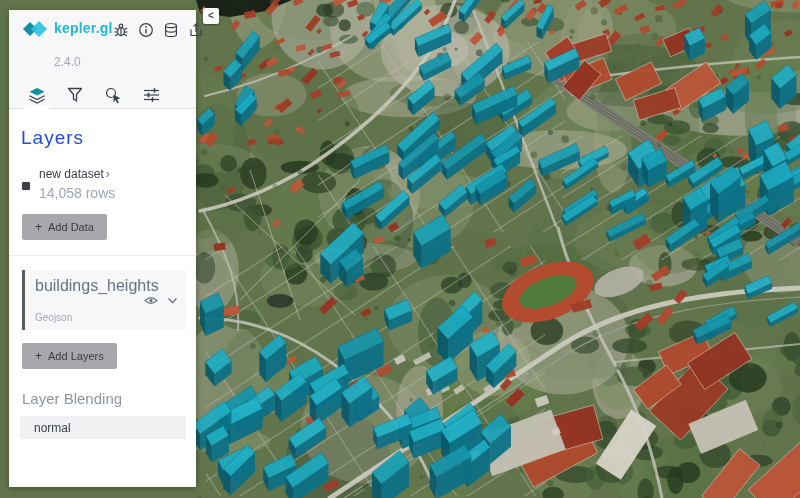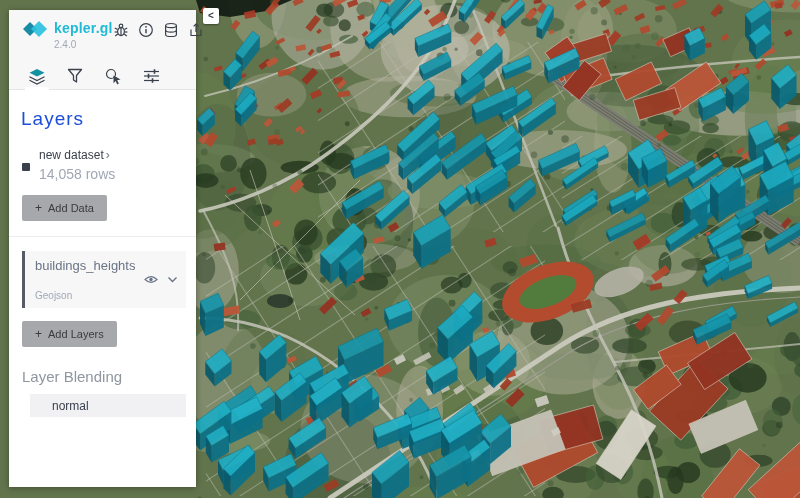--- a/index.html
+++ b/index.html
@@ -8,46 +8,46 @@
   #map{position:absolute;left:0;top:0;display:block;cursor:grab}
   #collapse{position:absolute;left:203px;top:8px;width:16px;height:16px;background:#fff;border:none;
     border-radius:2px;box-shadow:0 1px 2px rgba(0,0,0,.4);font-size:10px;line-height:1;color:#3a414c;
     cursor:pointer;padding:0;display:flex;align-items:center;justify-content:center;font-weight:bold}
   aside{position:absolute;left:9px;top:10px;width:187px;height:477px;background:#fff;
     box-shadow:0 1px 6px rgba(0,0,0,.35);display:flex;flex-direction:column}
   header{background:#f7f7f8;padding:10px 12px 0 14px;border-bottom:1px solid #e4e4e6}
   .logo-row{display:flex;align-items:flex-start}
   .title-col{margin-left:7px}
   .app-title{color:#1fbad6;font-weight:bold;font-size:14px;letter-spacing:.2px}
-  .app-version{color:#a0a7b4;font-size:10px;margin-top:3px}
+  .app-version{color:#a0a7b4;font-size:12px;margin-top:19px}
   .header-icons{margin-left:auto;display:flex;gap:9px;padding-top:2px}
   .hicon{width:16px;height:16px;cursor:pointer;display:flex;align-items:center;justify-content:center}
   .tabs{display:flex;gap:12px;margin-top:13px;padding-left:1px}
   .tab{position:relative;width:26px;height:26px;display:flex;align-items:center;justify-content:center;cursor:pointer}
   .tab.active::after{content:"";position:absolute;left:1px;bottom:-1px;width:24px;height:3px;background:#fff}
   .content{flex:1;background:#fff;padding:14px 10px;overflow:hidden}
   h1{margin:4px 0 18px 2px;font-size:19px;font-weight:400;color:#1d4ed8;letter-spacing:1px}
   .dataset-row{display:flex;align-items:center;padding-left:3px;cursor:pointer}
   .ds-square{width:8px;height:8px;background:#3a414c;border-radius:1px;margin:3px 9px 0 0;flex:none}
   .ds-name{font-size:12px;color:#3a414c}
   .ds-chev{color:#6a7485;font-size:12px;margin-left:2px}
   .ds-rows{font-size:14px;color:#a0a7b4;margin-top:4px}
   .gbtn{display:inline-flex;align-items:center;gap:6px;margin:13px 0 0 3px;background:#a6a8ab;color:#3b3b3d;
     border:none;border-radius:2px;font-size:11px;padding:7px 13px;cursor:pointer;font-family:inherit}
   .plus{font-size:12px;line-height:1}
   .divider{height:1px;background:#ececee;margin:15px -10px 14px}
   .layer-item{display:flex;align-items:center;background:#f7f7f8;border-left:3px solid #575b64;
     padding:7px 8px 7px 10px;margin:0 0 13px 3px;cursor:pointer}
   .layer-text{flex:1;min-width:0}
-  .layer-name{font-size:13px;color:#6a7485}
+  .layer-name{font-size:16px;color:#6a7485}
   .layer-type{font-size:10px;color:#a0a7b4;margin-top:17px}
   .licon{display:flex;align-items:center;margin-left:9px;cursor:pointer}
   .blend-label{font-size:15px;color:#8f96a0;margin:21px 0 9px 3px}
-  .select{background:#f1f1f3;height:23px;display:flex;align-items:center;padding-left:22px;
-    font-size:12px;color:#3a414c;margin-left:11px;cursor:pointer}
+  .select{background:#f1f1f3;height:23px;display:flex;align-items:center;padding-left:14px;
+    font-size:12px;color:#3a414c;margin-left:1px;cursor:pointer}
 </style>
 </head>
 <body>
 
 <svg id="map" width="800" height="498" viewBox="0 0 800 498">
     <defs>
       <clipPath id="g1">
         <rect x="318" y="42" width="247" height="190"></rect>
       </clipPath>
       <clipPath id="g2">

